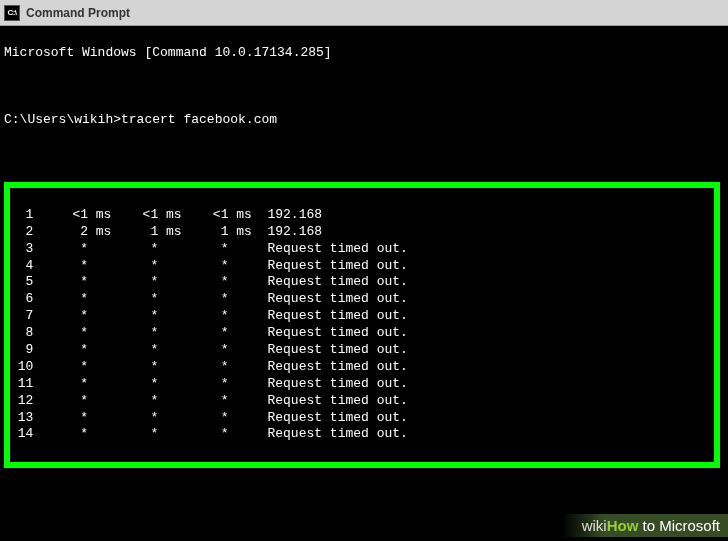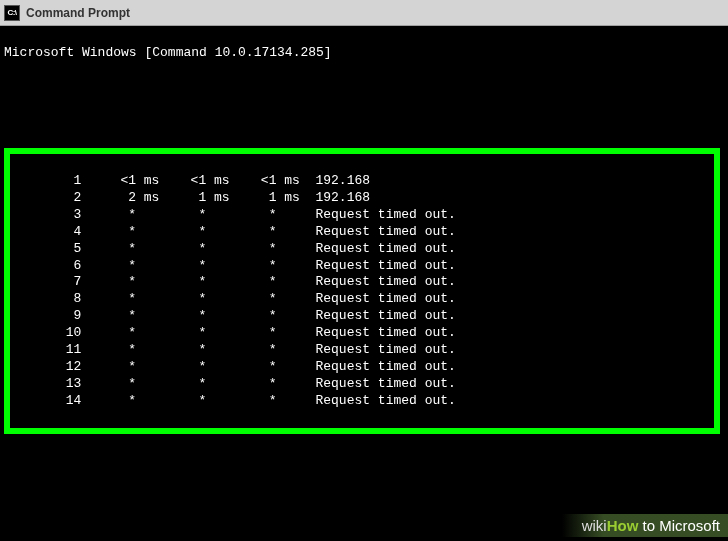--- a/index.html
+++ b/index.html
@@ -43,21 +43,21 @@
     color: #fff;
     padding: 2px 4px;
     line-height: 1.3;
     white-space: pre;
   }
   .highlight-box {
     border: 6px solid #00ff00;
     margin: 2px 4px 2px 0;
     padding: 2px 0;
   }
-  .trace-row { white-space: pre; padding-left: 48px; }
+  .trace-row { white-space: pre; }
   .watermark {
     position: absolute;
     bottom: 4px;
     right: 0;
     font-family: Arial, sans-serif;
     font-size: 15px;
     color: #ccc;
     background: linear-gradient(90deg, rgba(0,0,0,0) 0%, rgba(60,85,40,0.9) 25%, rgba(60,85,40,0.9) 100%);
     padding: 3px 8px 3px 20px;
   }
@@ -69,20 +69,21 @@
 <body>
 
 <div class="titlebar">
   <span class="app-icon">C:\</span>
   <span class="title-text">Command Prompt</span>
 </div>
 
 <div class="terminal">
 <div>Microsoft Windows [Command 10.0.17134.285]</div>
 <div>&nbsp;</div>
+<div>C:\Users\wikih&gt;tracert facebook.com</div>
 <div>&nbsp;</div>
 <div class="highlight-box">
 <div id="hops-container"><div class="trace-row">  1     &lt;1 ms    &lt;1 ms    &lt;1 ms  192.168</div><div class="trace-row">  2      2 ms     1 ms     1 ms  192.168</div><div class="trace-row">  3      *        *        *     Request timed out.</div><div class="trace-row">  4      *        *        *     Request timed out.</div><div class="trace-row">  5      *        *        *     Request timed out.</div><div class="trace-row">  6      *        *        *     Request timed out.</div><div class="trace-row">  7      *        *        *     Request timed out.</div><div class="trace-row">  8      *        *        *     Request timed out.</div><div class="trace-row">  9      *        *        *     Request timed out.</div><div class="trace-row"> 10      *        *        *     Request timed out.</div><div class="trace-row"> 11      *        *        *     Request timed out.</div><div class="trace-row"> 12      *        *        *     Request timed out.</div><div class="trace-row"> 13      *        *        *     Request timed out.</div><div class="trace-row"> 14      *        *        *     Request timed out.</div></div>
 </div>
 
 
 
 </div>
 
 <div class="watermark">

